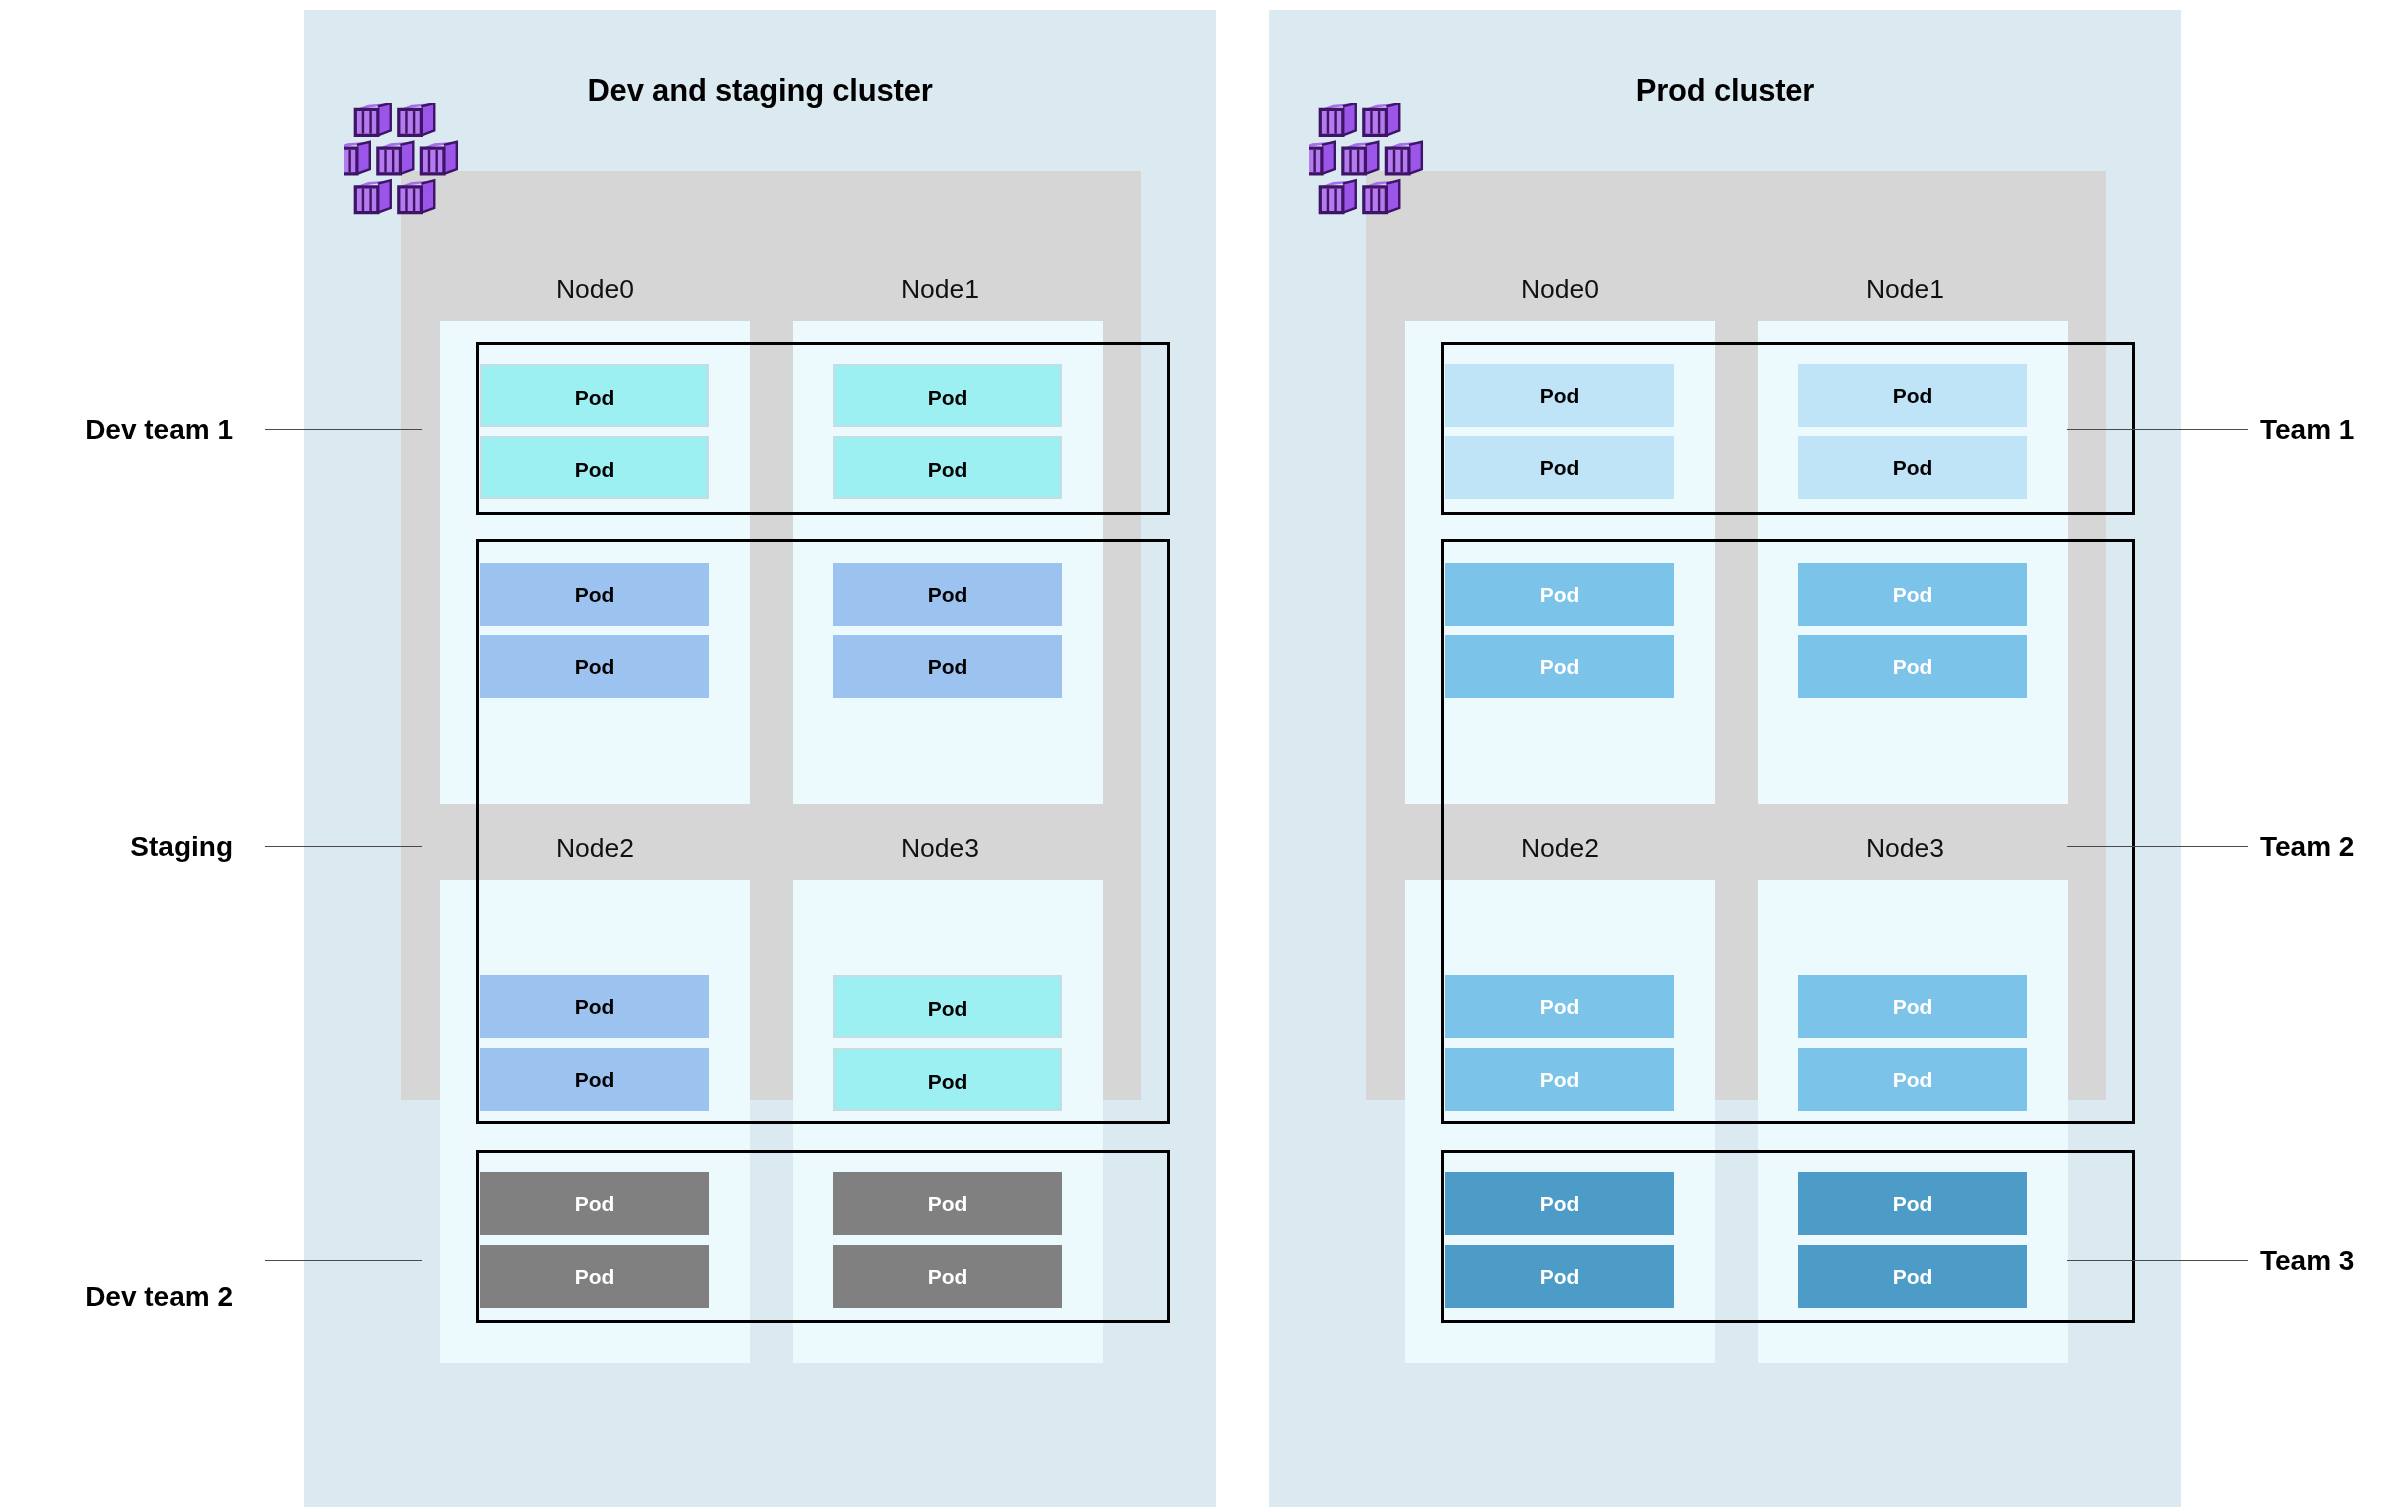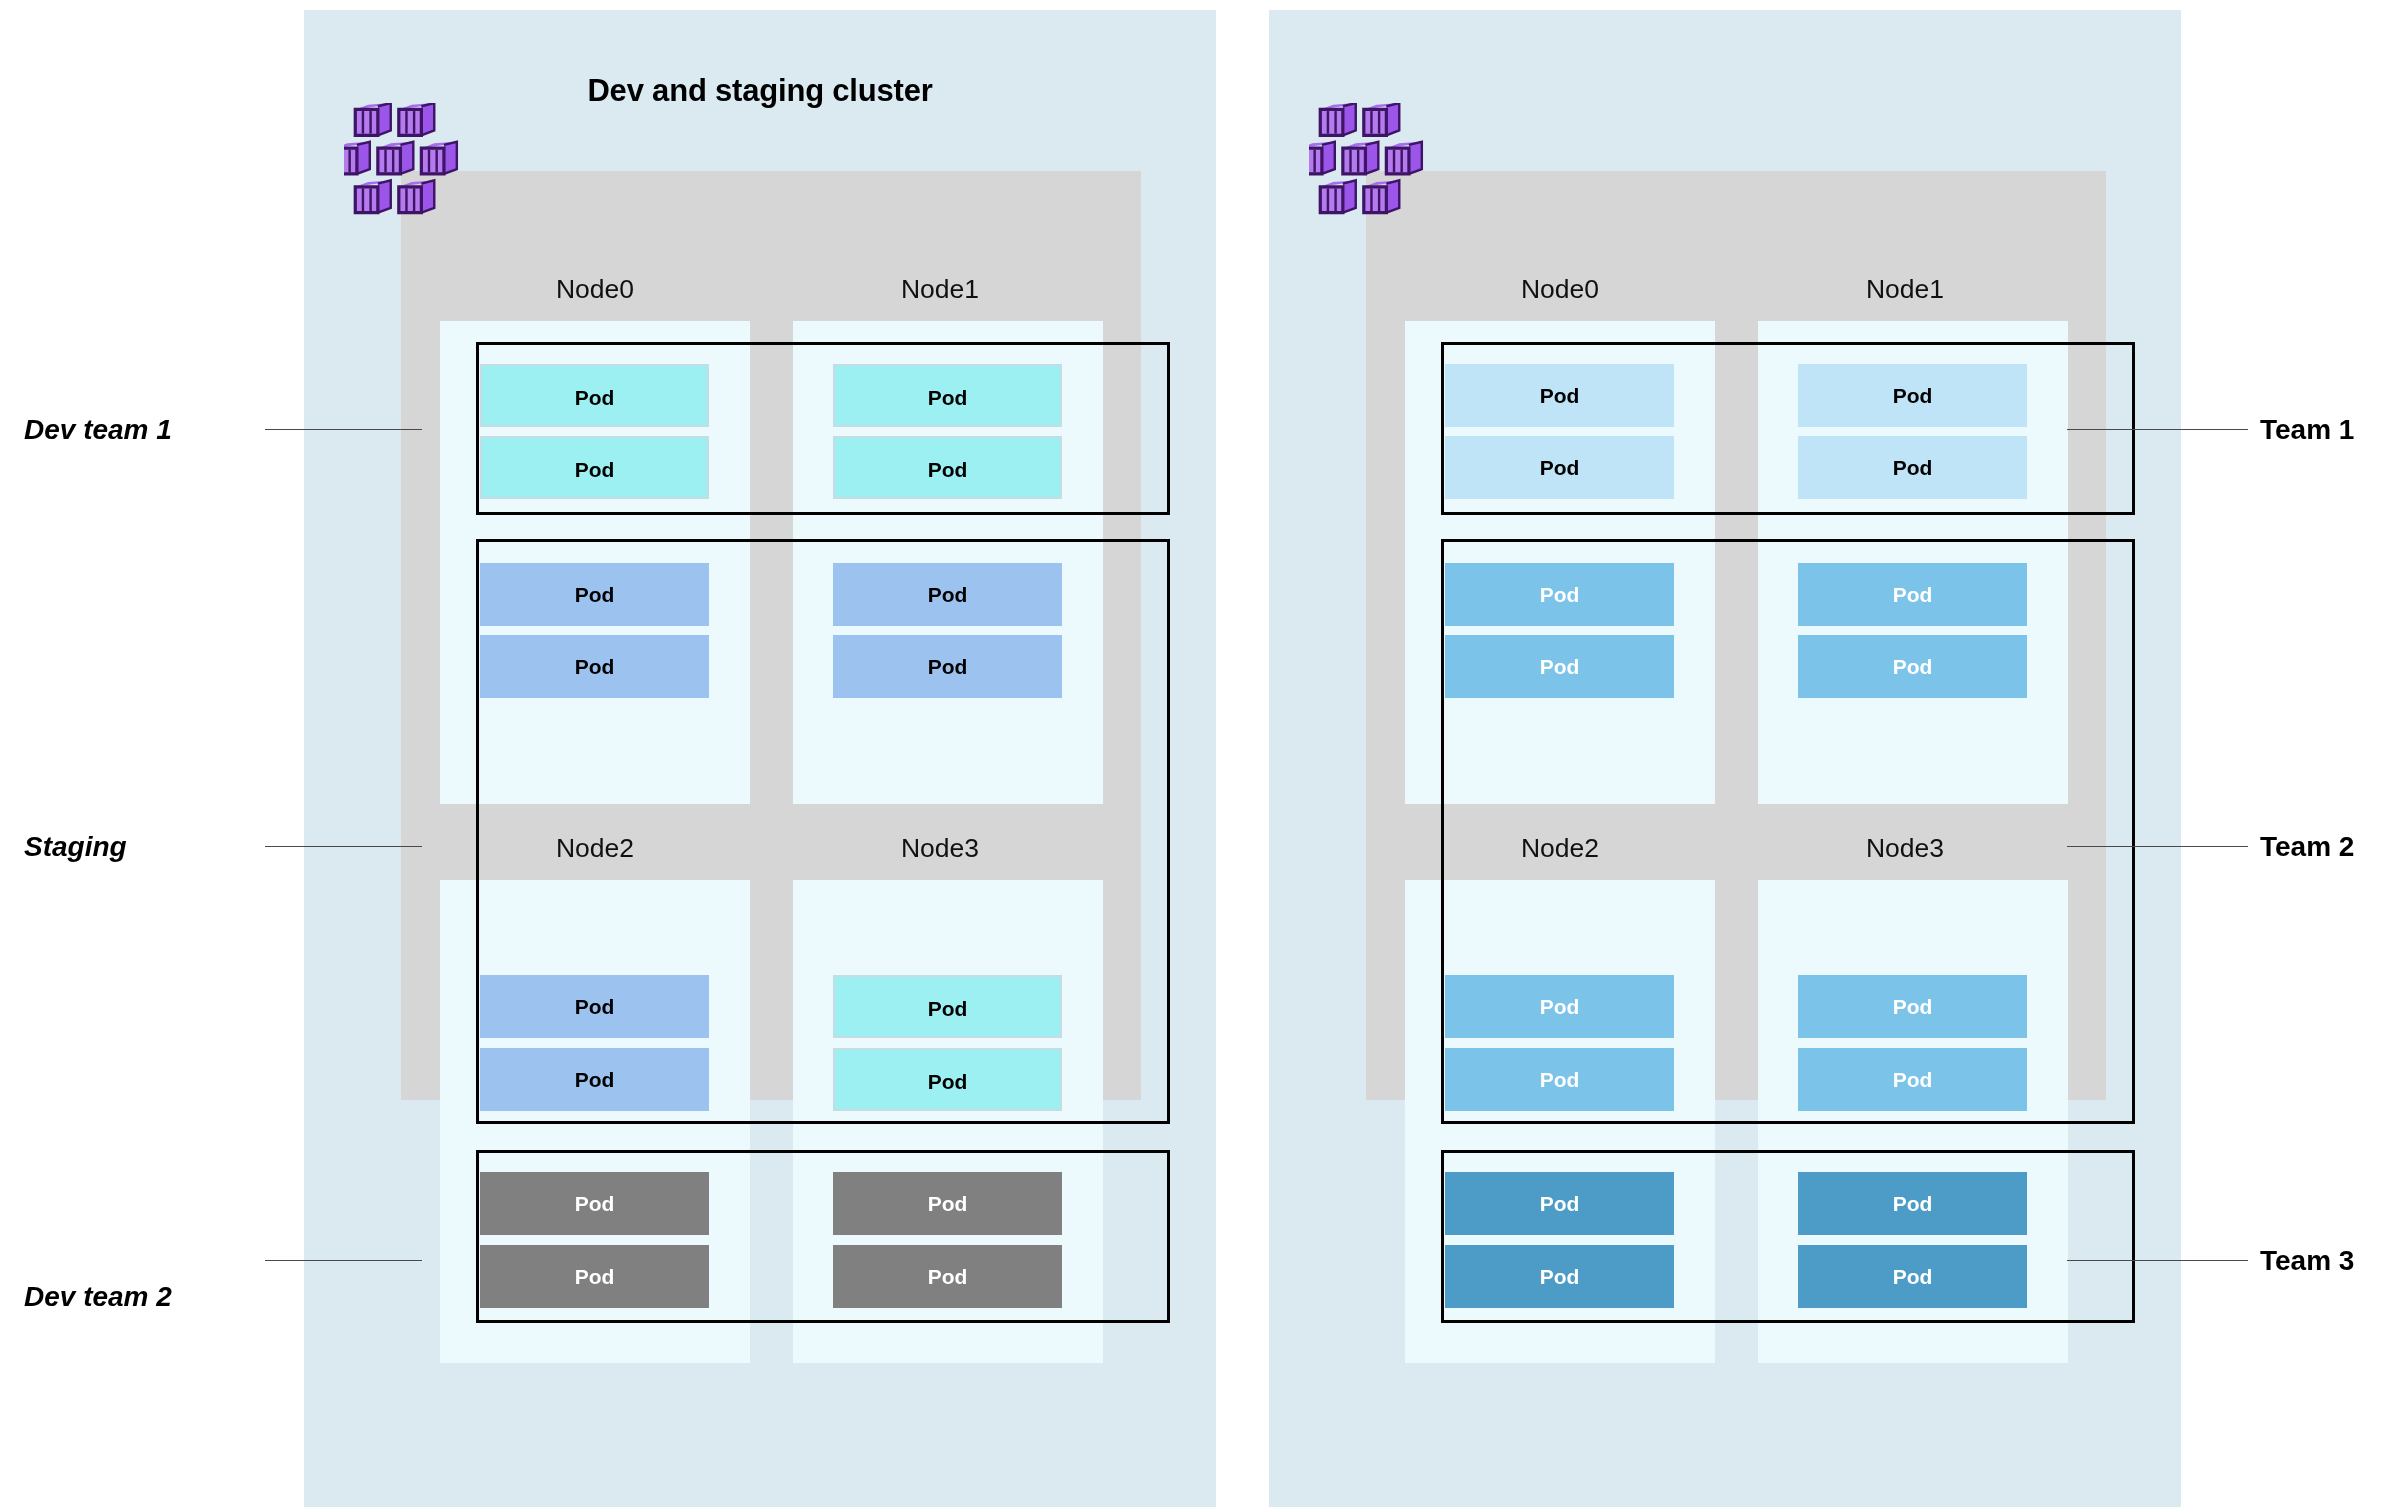--- a/index.html
+++ b/index.html
@@ -111,21 +111,21 @@
   .pod-steel { background: #4d9cc7; color: #ffffff; }
 
   
   .callout-label {
     position: absolute;
     font-size: 28px;
     font-weight: bold;
     color: #000000;
     white-space: nowrap;
   }
-  .callout-label.left  { text-align: left; font-style: italic; }
+  .callout-label.left  { text-align: right; }
   .callout-label.right { text-align: left; }
 
   .connector {
     position: absolute;
     height: 0;
     border-top: 1.6px solid #4a4a4a;
   }
 
   
   #label-dev-team-1 { left: 24px;  top: 414px;  width: 209px; }
@@ -215,20 +215,21 @@
     <div class="pod pod-gray col-left  r4a">Pod</div>
     <div class="pod pod-gray col-left  r4b">Pod</div>
     <div class="pod pod-gray col-right r4a">Pod</div>
     <div class="pod pod-gray col-right r4b">Pod</div>
 
   </div>
 </div>
 
 <div class="cluster-panel" id="cluster-prod">
 
+  <div class="cluster-title">Prod cluster</div>
 
   <div class="cluster-body">
 
     <div class="node-label left rowA">Node0</div>
     <div class="node-label right rowA">Node1</div>
     <div class="node-label left rowB">Node2</div>
     <div class="node-label right rowB">Node3</div>
 
     <div class="node-col left rowA"></div>
     <div class="node-col right rowA"></div>

